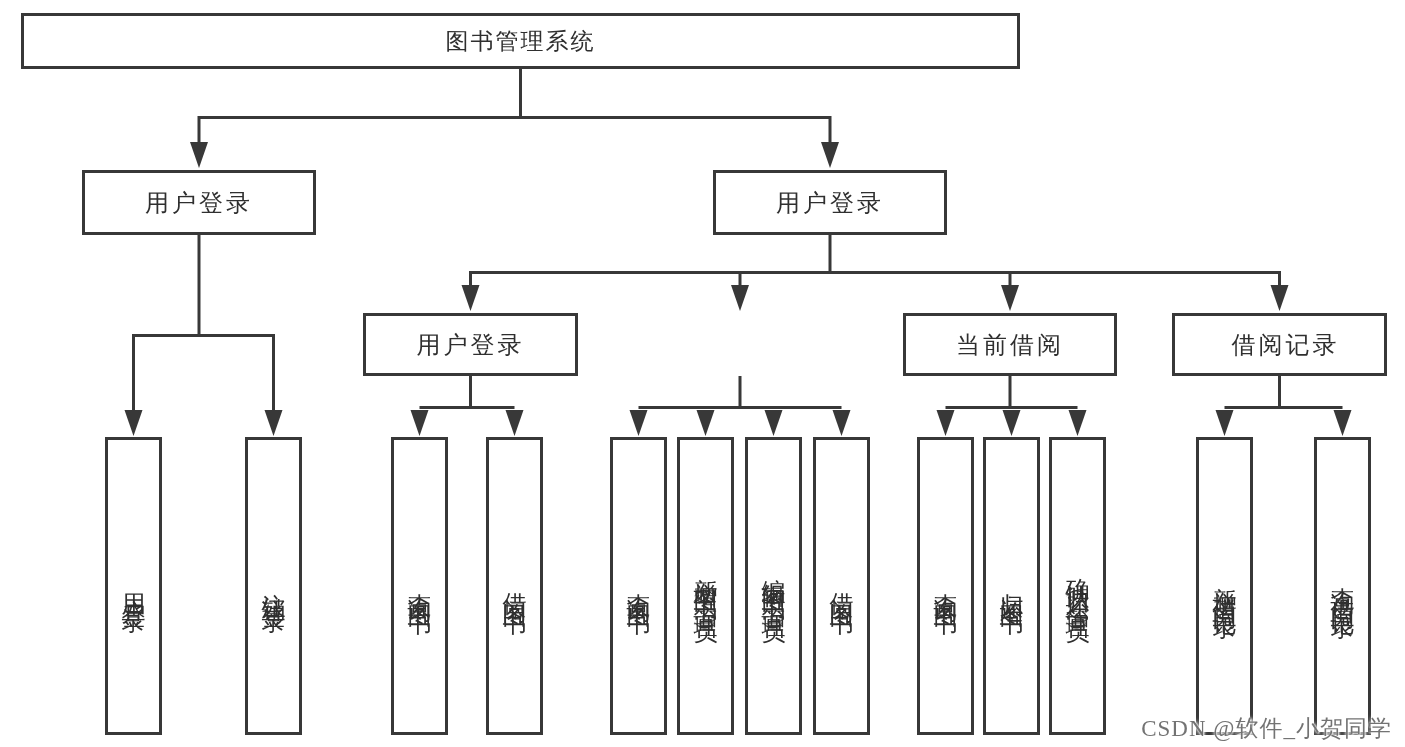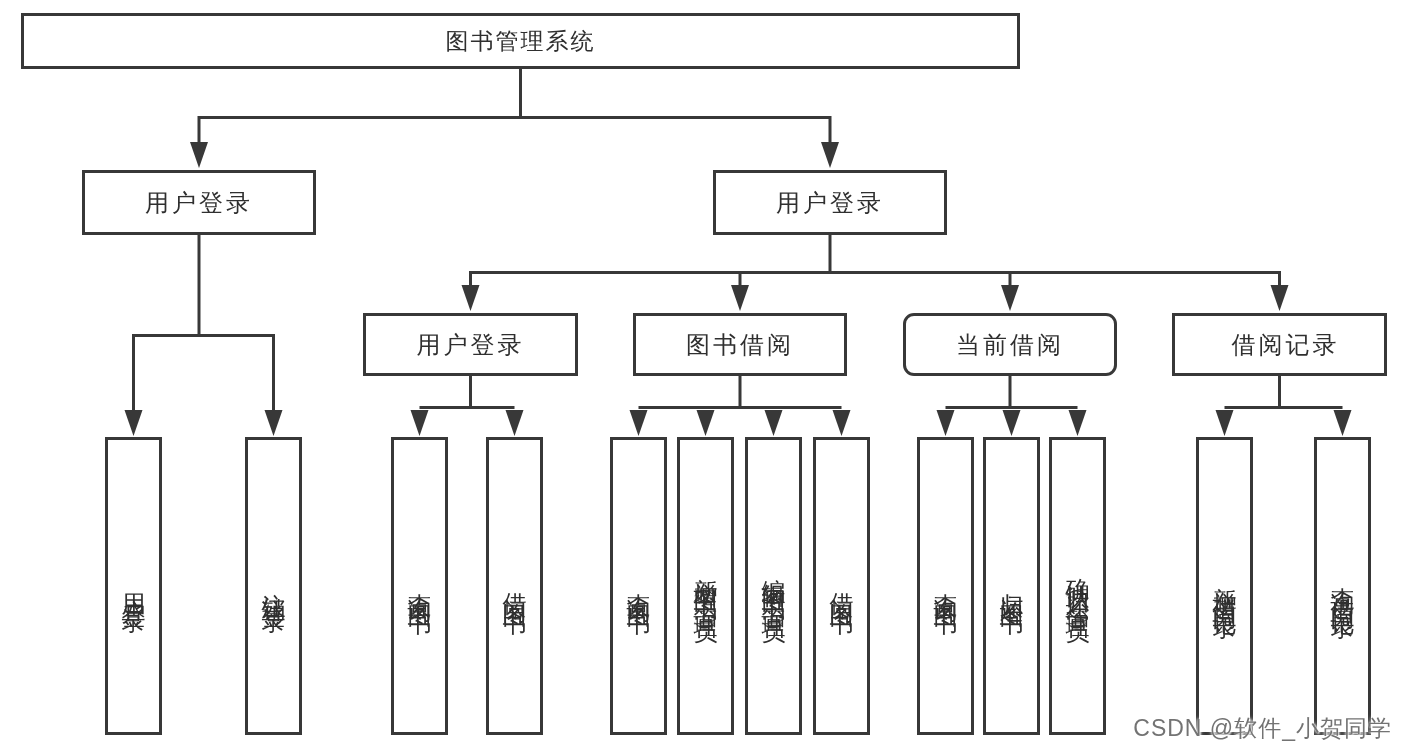--- a/index.html
+++ b/index.html
@@ -2,21 +2,21 @@
 <html><head>
 <meta charset="utf-8">
 <style>
   html, body { margin: 0; padding: 0; background: #ffffff; }
   .canvas {
     position: relative;
     width: 1405px;
     height: 747px;
     background: #ffffff;
     overflow: hidden;
-    font-family: Liberation Sans, sans-serif;
+    font-family: Liberation Serif, serif;
     color: #2f2f2f;
   }
   .svg-layer {
     position: absolute;
     left: 0; top: 0;
     width: 1405px; height: 747px;
     z-index: 1;
   }
   .node {
     position: absolute;
@@ -113,22 +113,21 @@
       <polygon points="1333.5,410 1351.5,410 1342.5,436"></polygon>
     </g>
   </svg>
 
   <div class="node root-node" style="left:21px; top:13px; width:999px; height:56px;">图书管理系统</div>
 
   <div class="node" style="left:82px; top:170px; width:234px; height:65px;">用户登录</div>
   <div class="node" style="left:713px; top:170px; width:234px; height:65px;">用户登录</div>
 
   <div class="node" style="left:363px; top:313px; width:215px; height:63px;">用户登录</div>
-  <div class="node" style="left:633px; top:313px; width:214px; height:63px;">图书借阅</div>
-  <div class="node" style="left:903px; top:313px; width:214px; height:63px;border-radius:11px;">当前借阅</div>
+  <div class="node" style="left:903px; top:313px; width:214px; height:63px;">当前借阅</div>
   <div class="node" style="left:1172px; top:313px; width:215px; height:63px;padding-left:12px;">借阅记录</div>
 
   <div class="leaf" style="left:105px;">
     <span>用户登录</span>
   </div>
   <div class="leaf" style="left:245px;">
     <span>注销登录</span>
   </div>
 
   <div class="leaf" style="left:391px;">

